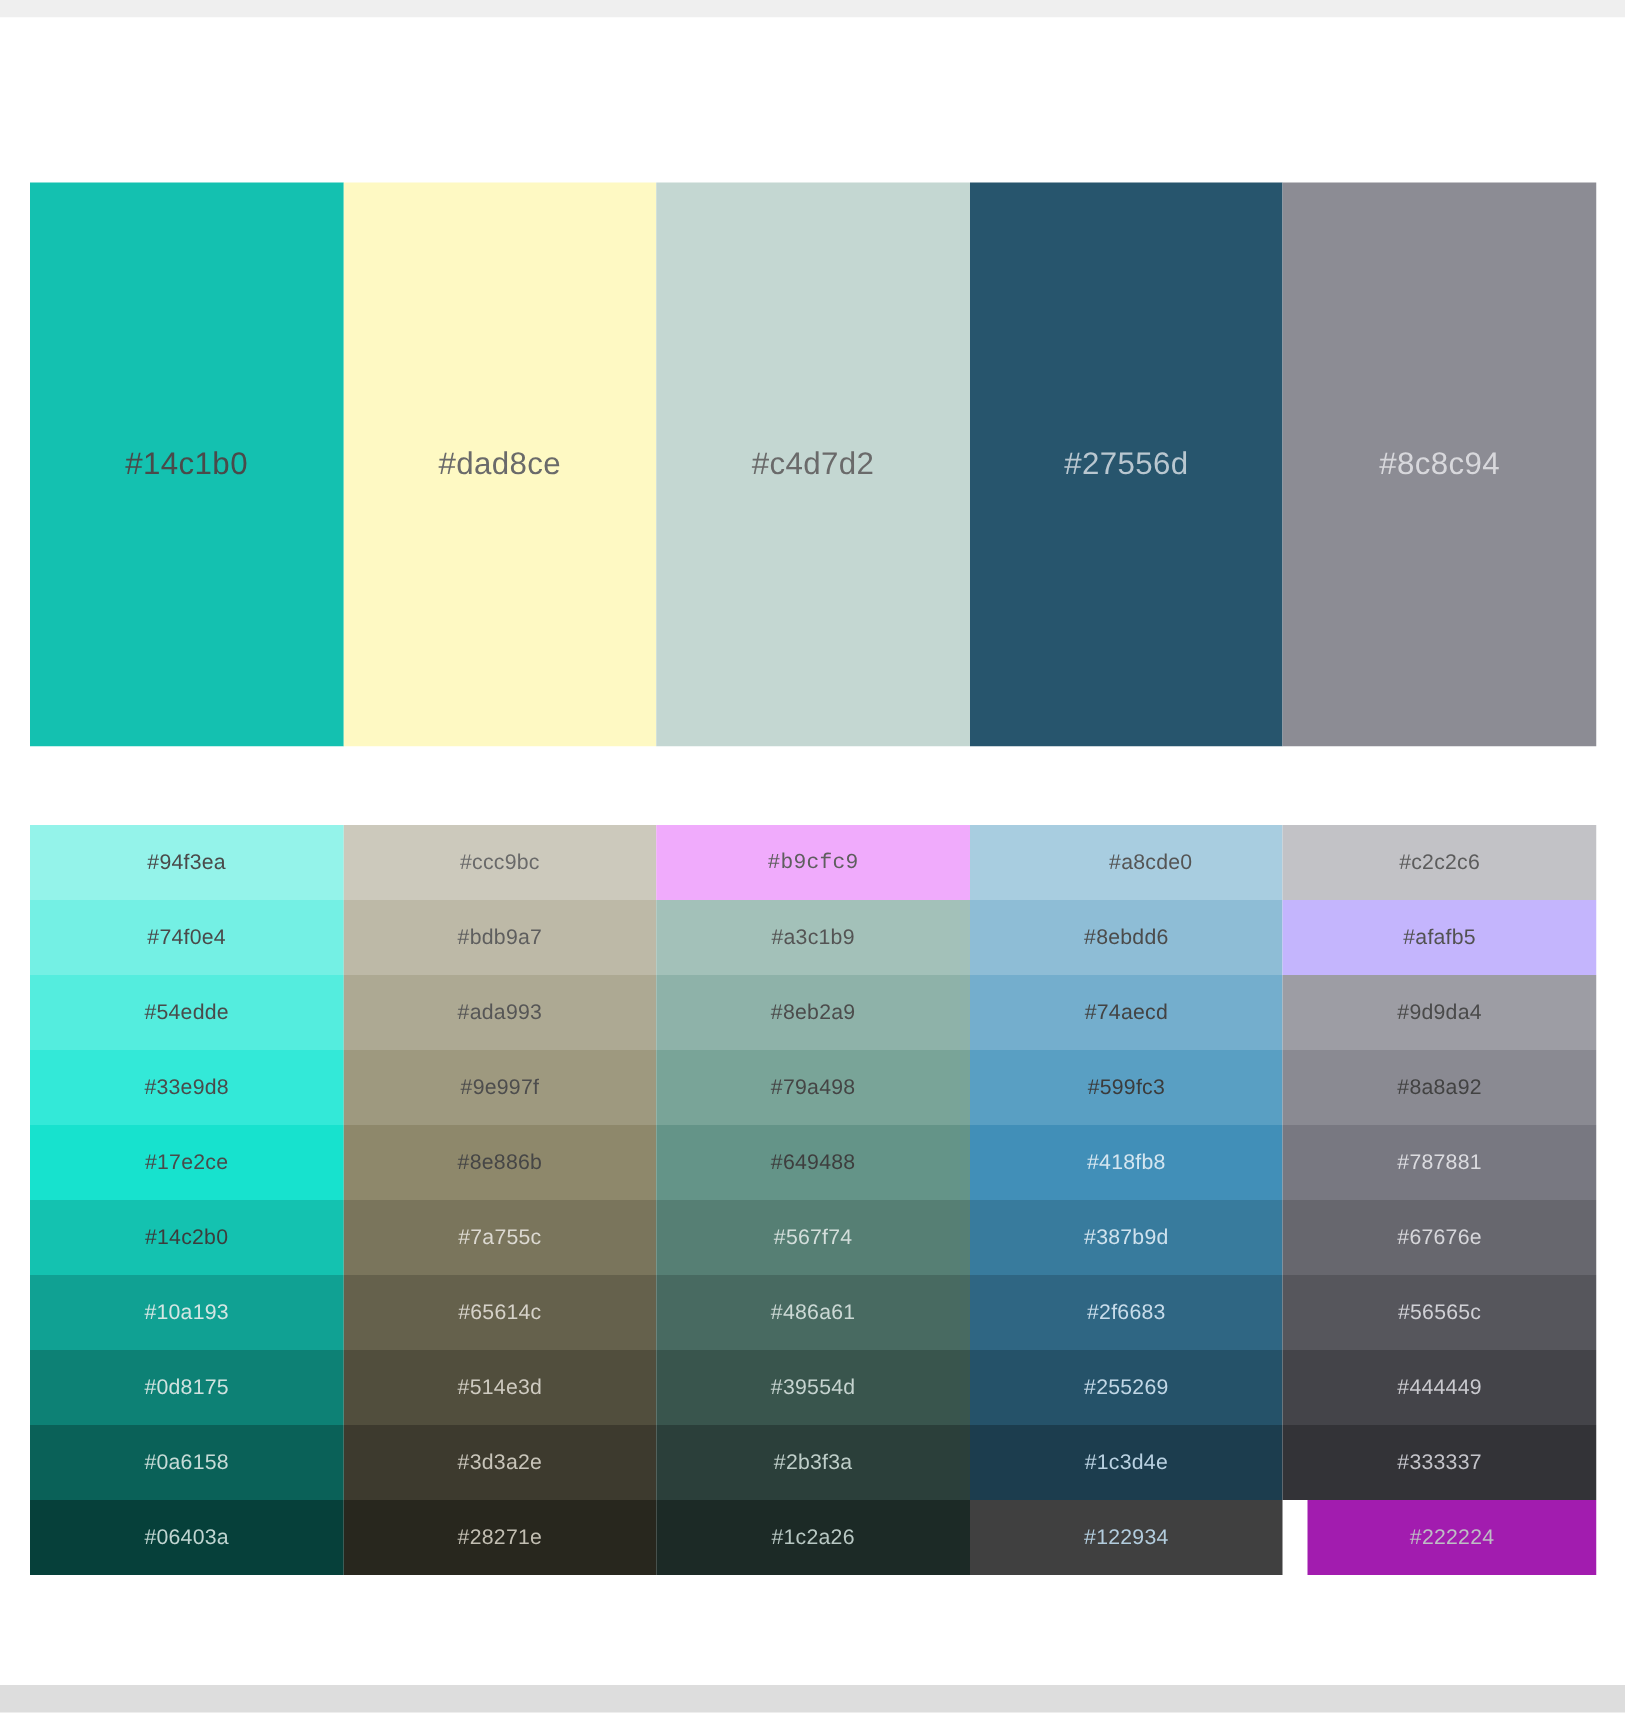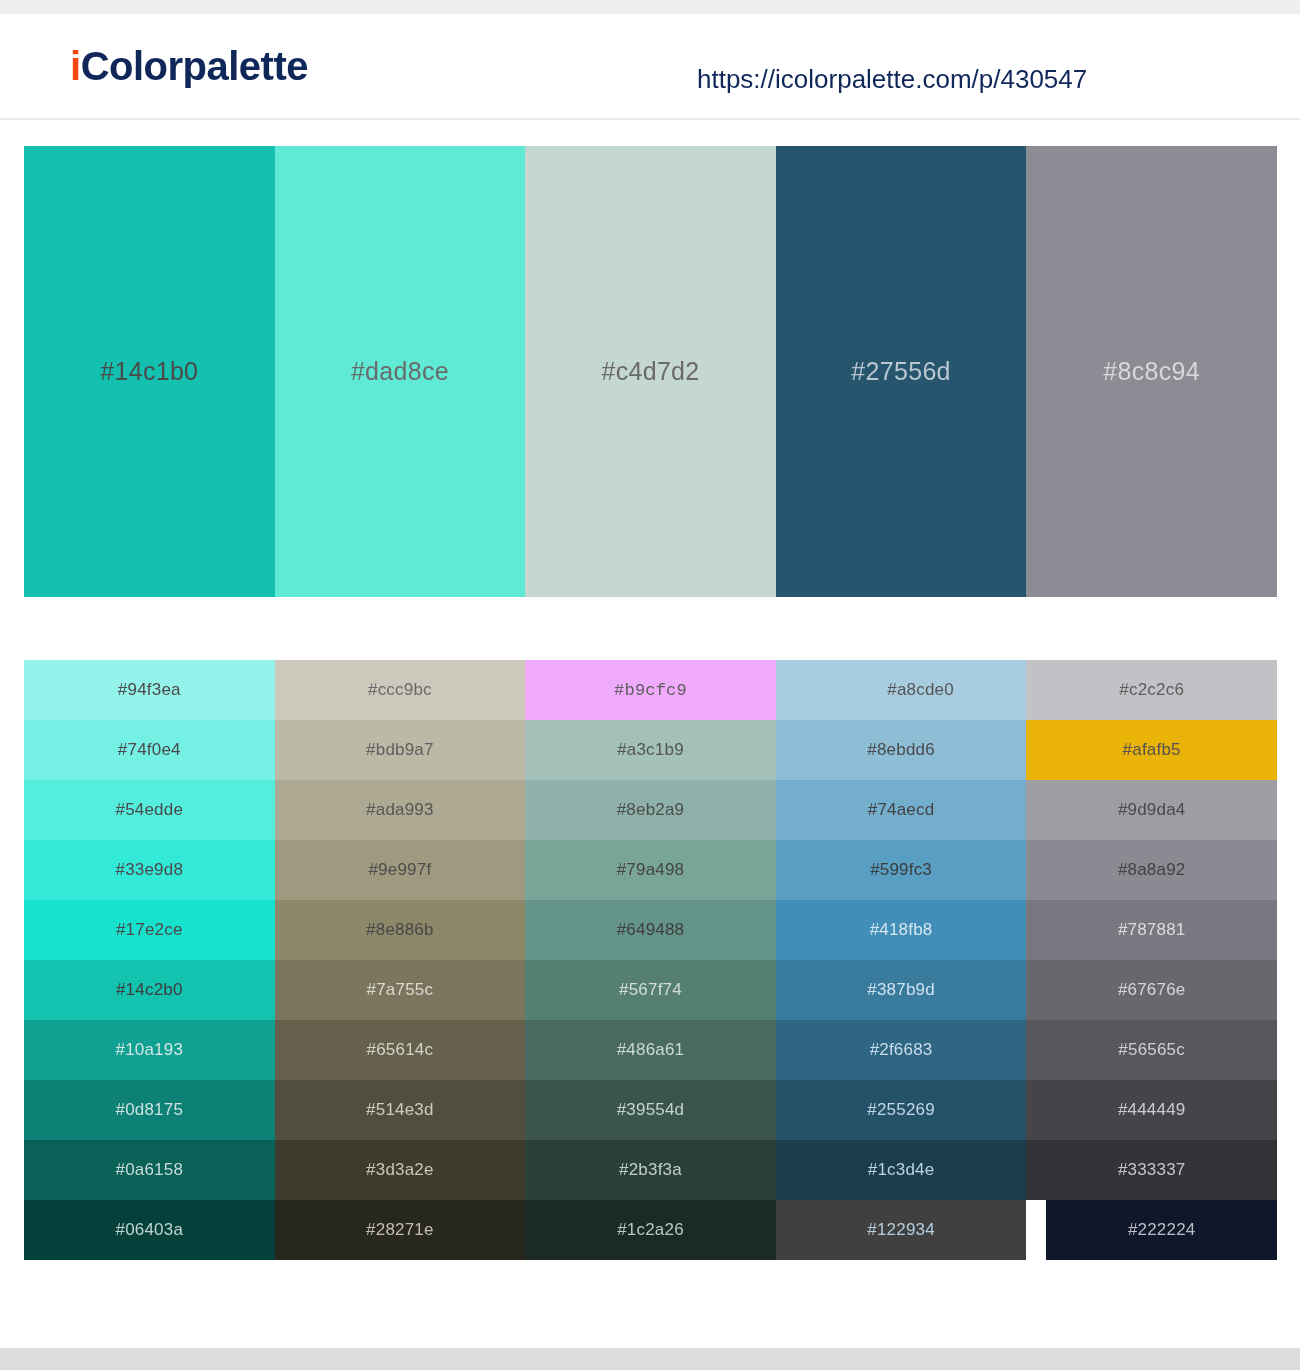--- a/index.html
+++ b/index.html
@@ -102,32 +102,26 @@
     letter-spacing: 0.2px;
   }
 </style>
 </head>
 <body>
 
 <div class="top-strip"></div>
 
 <div class="page">
 
-  <div class="header">
-    <div class="logo">
-      <span class="logo-i">i</span><span class="logo-rest">Colorpalette</span>
-    </div>
-    <div class="url">https://icolorpalette.com/p/430547</div>
-  </div>
 
   <div class="main-swatches">
       <div class="main-swatch" style="background: rgb(20, 193, 176);">
         <span style="color: rgb(74, 74, 74);">#14c1b0</span>
       </div>
-      <div class="main-swatch" style="background: #5eead4;">
+      <div class="main-swatch" style="background: #fef9c3;">
         <span style="color: rgb(106, 106, 106);">#dad8ce</span>
       </div>
       <div class="main-swatch" style="background: rgb(196, 215, 210);">
         <span style="color: rgb(106, 106, 106);">#c4d7d2</span>
       </div>
       <div class="main-swatch" style="background: rgb(39, 85, 109);">
         <span style="color: rgb(185, 199, 208);">#27556d</span>
       </div>
       <div class="main-swatch" style="background: rgb(140, 140, 148);">
         <span style="color: rgb(216, 216, 220);">#8c8c94</span>
@@ -260,21 +254,21 @@
           <span style="color: rgb(186, 210, 226);">#1c3d4e</span>
         </div>
         <div class="shade-cell" style="background: #404040;">
           <span style="color: rgb(179, 205, 222);">#122934</span>
         </div>
       </div>
       <div class="shade-col">
         <div class="shade-cell" style="background: rgb(194, 194, 198);">
           <span style="color: rgb(92, 92, 92);">#c2c2c6</span>
         </div>
-        <div class="shade-cell" style="background: #eab308;">
+        <div class="shade-cell" style="background: #c4b5fd;">
           <span style="color: rgb(82, 82, 82);">#afafb5</span>
         </div>
         <div class="shade-cell" style="background: rgb(157, 157, 164);">
           <span style="color: rgb(74, 74, 74);">#9d9da4</span>
         </div>
         <div class="shade-cell" style="background: rgb(138, 138, 146);">
           <span style="color: rgb(66, 66, 66);">#8a8a92</span>
         </div>
         <div class="shade-cell" style="background: rgb(120, 120, 129);">
           <span style="color: rgb(220, 220, 224);">#787881</span>
@@ -284,21 +278,21 @@
         </div>
         <div class="shade-cell" style="background: rgb(86, 86, 92);">
           <span style="color: rgb(208, 208, 213);">#56565c</span>
         </div>
         <div class="shade-cell" style="background: rgb(68, 68, 73);">
           <span style="color: rgb(202, 202, 207);">#444449</span>
         </div>
         <div class="shade-cell" style="background: rgb(51, 51, 55);">
           <span style="color: rgb(196, 196, 202);">#333337</span>
         </div>
-        <div class="shade-cell" style="background: #0f172a; margin-left: 20px;">
+        <div class="shade-cell" style="background: #a21caf; margin-left: 20px;">
           <span style="color: rgb(190, 190, 196);">#222224</span>
         </div>
       </div>
     </div>
 
 </div>
 
 <div class="bottom-strip"></div>
 
 </body></html>

